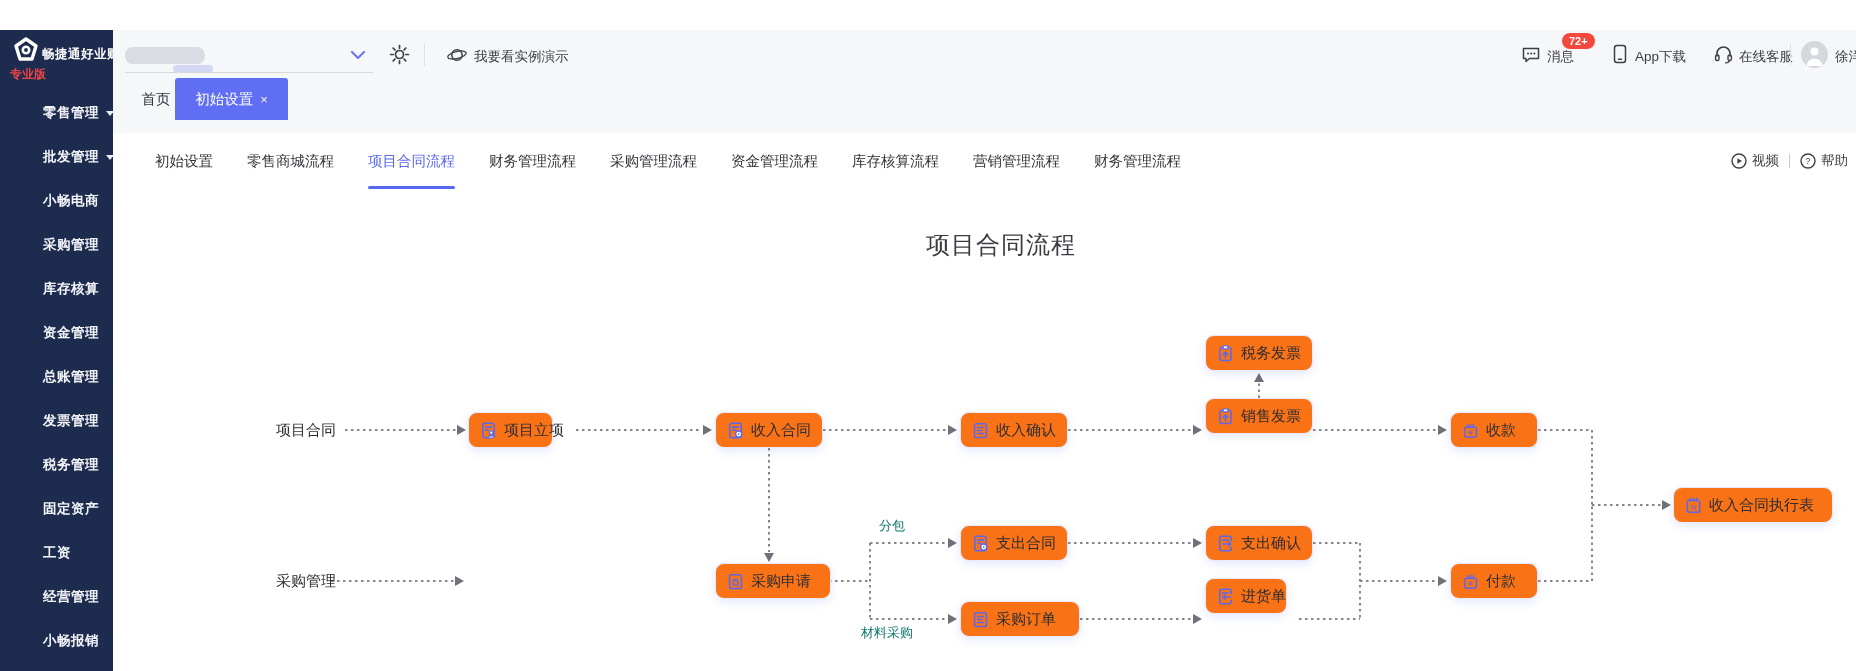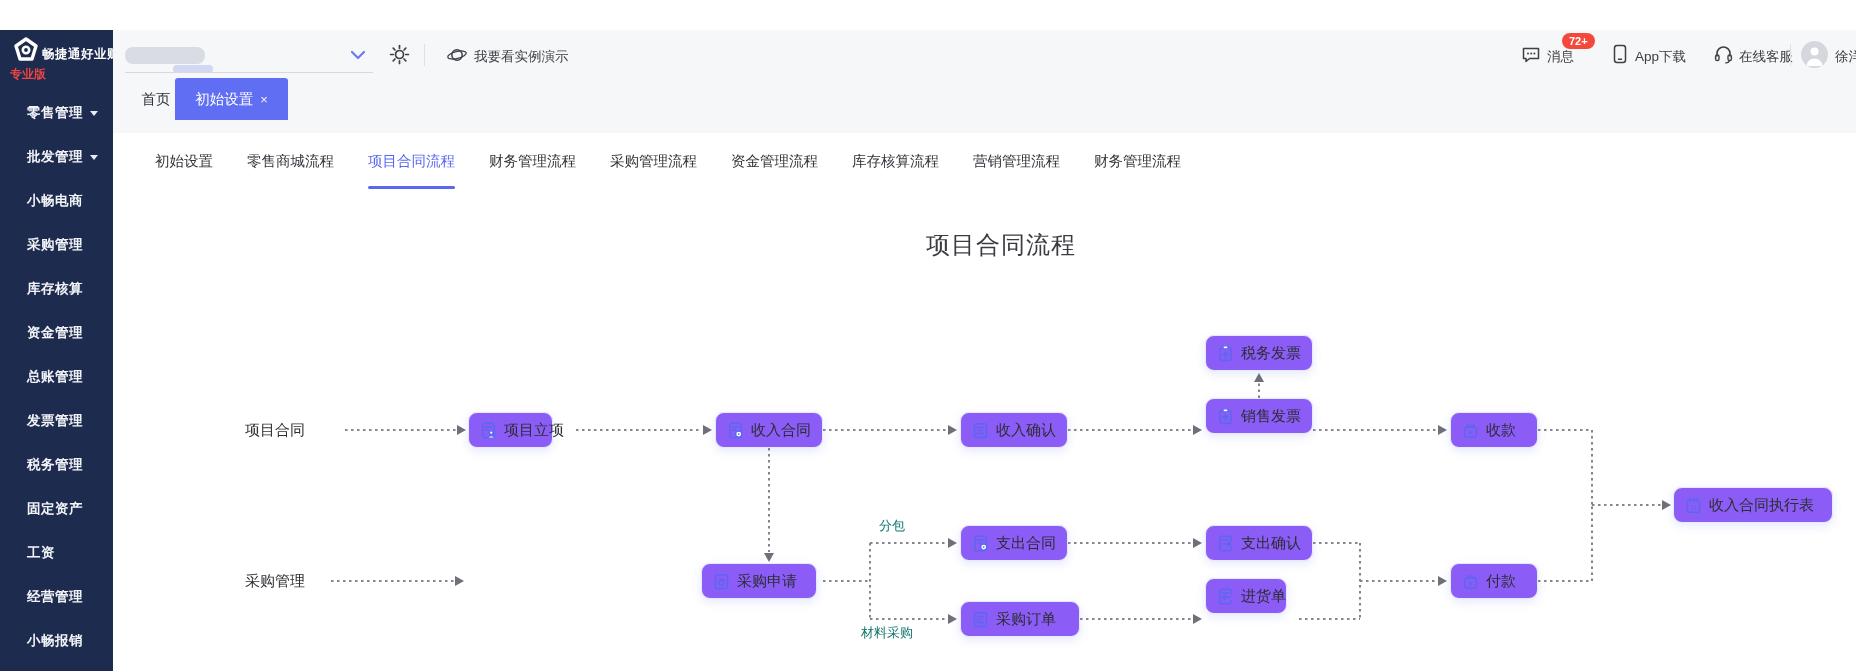--- a/index.html
+++ b/index.html
@@ -8,21 +8,21 @@
 
   
   #page { position:relative; width:1856px; height:671px; }
 
   
   #sidebar { left:0; top:30px; width:113px; height:641px; background:#1d2b4e; color:#fff; overflow:hidden; }
   #logo-block { position:relative; height:53px; }
   #logo-mark { position:absolute; left:13px; top:7px; }
   #brand-name { position:absolute; left:42px; top:16px; font-size:12.5px; font-weight:bold; color:#fff; white-space:nowrap; letter-spacing:0.5px; }
   #brand-edition { position:absolute; left:10px; top:36px; font-size:12px; font-weight:bold; color:#ef4444; }
-  #side-nav { position:absolute; top:61px; left:0; width:113px; }
+  #side-nav { position:absolute; top:61px; left:16px; width:113px; }
   .side-item { height:44px; display:flex; align-items:center; padding-left:27px; font-size:13.5px; font-weight:bold; color:#f2f4f8; letter-spacing:0.5px; cursor:pointer; white-space:nowrap; }
   .side-item .caret { margin-left:7px; display:inline-block; width:0; height:0; border-left:4.5px solid transparent; border-right:4.5px solid transparent; border-top:5.5px solid #e8ecf5; }
 
   
   #band { left:113px; top:30px; width:1743px; height:103px; background:#f6f7f9; }
 
   
   #topbar { position:absolute; left:0; top:0; width:1743px; height:48px; }
   #redact-blob { position:absolute; left:12px; top:17px; width:80px; height:17px; background:#d9dce2; border-radius:8px; }
   #redact-blob2 { position:absolute; left:60px; top:35px; width:40px; height:8px; background:#c9d0f0; border-radius:4px; opacity:.8; }
@@ -50,23 +50,23 @@
   .subnav-item.active::after { content:""; position:absolute; left:0; right:0; bottom:0; height:3px; background:#5a68f0; border-radius:2px; }
   #subnav-right { position:absolute; right:8px; top:0; height:56px; display:flex; align-items:center; gap:10px; font-size:13.5px; color:#3f3f46; }
   #subnav-right .grp { display:flex; align-items:center; gap:5px; cursor:pointer; white-space:nowrap; }
   #subnav-right .vdiv { width:1px; height:14px; background:#c9cacf; }
 
   
   #flow-title { position:absolute; left:0; top:96px; width:1776px; text-align:center; font-size:24px; font-weight:500; color:#3b3b42; letter-spacing:1px; }
 
   
   #flow-svg { position:absolute; left:0; top:0; width:1743px; height:538px; pointer-events:none; }
-  .node { position:absolute; height:36px; display:flex; align-items:center; gap:7px; padding:16px 11px; background:#8b5cf6; border:1px solid #e7e9fc; border-radius:9px; box-shadow:0 3px 10px rgba(96,110,245,.16); font-size:15px; color:#2d2d33; cursor:pointer; white-space:nowrap; }
+  .node { position:absolute; height:36px; display:flex; align-items:center; gap:7px; padding:16px 11px; background:#f97316; border:1px solid #e7e9fc; border-radius:9px; box-shadow:0 3px 10px rgba(96,110,245,.16); font-size:15px; color:#2d2d33; cursor:pointer; white-space:nowrap; }
   .node svg { flex:0 0 auto; }
-  .row-label { position:absolute; font-size:15px; color:#2f2f35; }
+  .row-label { position:absolute; font-size:15px; color:#2f2f35;margin-left:31px; }
   .branch-label { position:absolute; font-size:13px; color:#0f766e; }
 </style>
 </head>
 <body>
 
 <div id="page">
 
   <div id="sidebar" class="abs">
     <div id="logo-block">
       <svg id="logo-mark" width="26" height="26" viewBox="0 0 26 26">
@@ -199,20 +199,37 @@
     <div id="subnav">
       <div class="subnav-item">初始设置</div>
       <div class="subnav-item">零售商城流程</div>
       <div class="subnav-item active">项目合同流程</div>
       <div class="subnav-item">财务管理流程</div>
       <div class="subnav-item">采购管理流程</div>
       <div class="subnav-item">资金管理流程</div>
       <div class="subnav-item">库存核算流程</div>
       <div class="subnav-item">营销管理流程</div>
       <div class="subnav-item">财务管理流程</div>
+    </div>
+    <div id="subnav-right">
+      <div class="grp">
+        <svg width="16" height="16" viewBox="0 0 16 16">
+          <circle cx="8" cy="8" r="7" fill="none" stroke="#3f3f46" stroke-width="1.4"></circle>
+          <path d="M6.4 5.2 L11 8 L6.4 10.8 Z" fill="#3f3f46"></path>
+        </svg>
+        <span>视频</span>
+      </div>
+      <div class="vdiv"></div>
+      <div class="grp">
+        <svg width="16" height="16" viewBox="0 0 16 16">
+          <circle cx="8" cy="8" r="7" fill="none" stroke="#3f3f46" stroke-width="1.4"></circle>
+          <text x="8" y="11.4" font-size="9.5" text-anchor="middle" fill="#3f3f46" font-family="Liberation Sans,sans-serif">?</text>
+        </svg>
+        <span>帮助</span>
+      </div>
     </div>
 
     <div id="flow-title">项目合同流程</div>
 
     <svg id="flow-svg">
       <g stroke="#85868d" stroke-width="2" fill="none" stroke-dasharray="2.5 3.5">
         <path d="M232 297 H343"></path>
         <path d="M463 297 H589"></path>
         <path d="M710 297 H834"></path>
         <path d="M955 297 H1079"></path>
@@ -312,21 +329,21 @@
 
     <div class="node" style="left:1560px;top:354px;width:160px">
       <svg width="17" height="17" viewBox="0 0 16 16">
         <rect x="2.2" y="3" width="11.6" height="11.4" rx="2" fill="none" stroke="#5a68f0" stroke-width="1.5"></rect>
         <path d="M5 1.2 V3.8 M8 1.2 V3.8 M11 1.2 V3.8" stroke="#5a68f0" stroke-width="1.4" stroke-linecap="round" fill="none"></path>
         <text x="8" y="12" font-size="7" text-anchor="middle" fill="#5a68f0" font-style="italic" font-family="Liberation Sans,sans-serif">N</text>
       </svg>
       <span>收入合同执行表</span>
     </div>
 
-    <div class="node" style="left:588px;top:430px;width:116px">
+    <div class="node" style="left:602px;top:430px;width:116px">
       <svg width="17" height="17" viewBox="0 0 16 16">
         <rect x="2.4" y="1.6" width="11.2" height="13" rx="2" fill="none" stroke="#5a68f0" stroke-width="1.5"></rect>
         <rect x="5.8" y="7.2" width="4.4" height="4.2" rx="0.6" fill="none" stroke="#5a68f0" stroke-width="1.3"></rect>
         <path d="M6.6 7.2 a1.4 1.4 0 0 1 2.8 0" fill="none" stroke="#5a68f0" stroke-width="1.3"></path>
       </svg>
       <span>采购申请</span>
     </div>
 
     <div class="node" style="left:847px;top:392px;width:108px">
       <svg width="17" height="17" viewBox="0 0 16 16">

